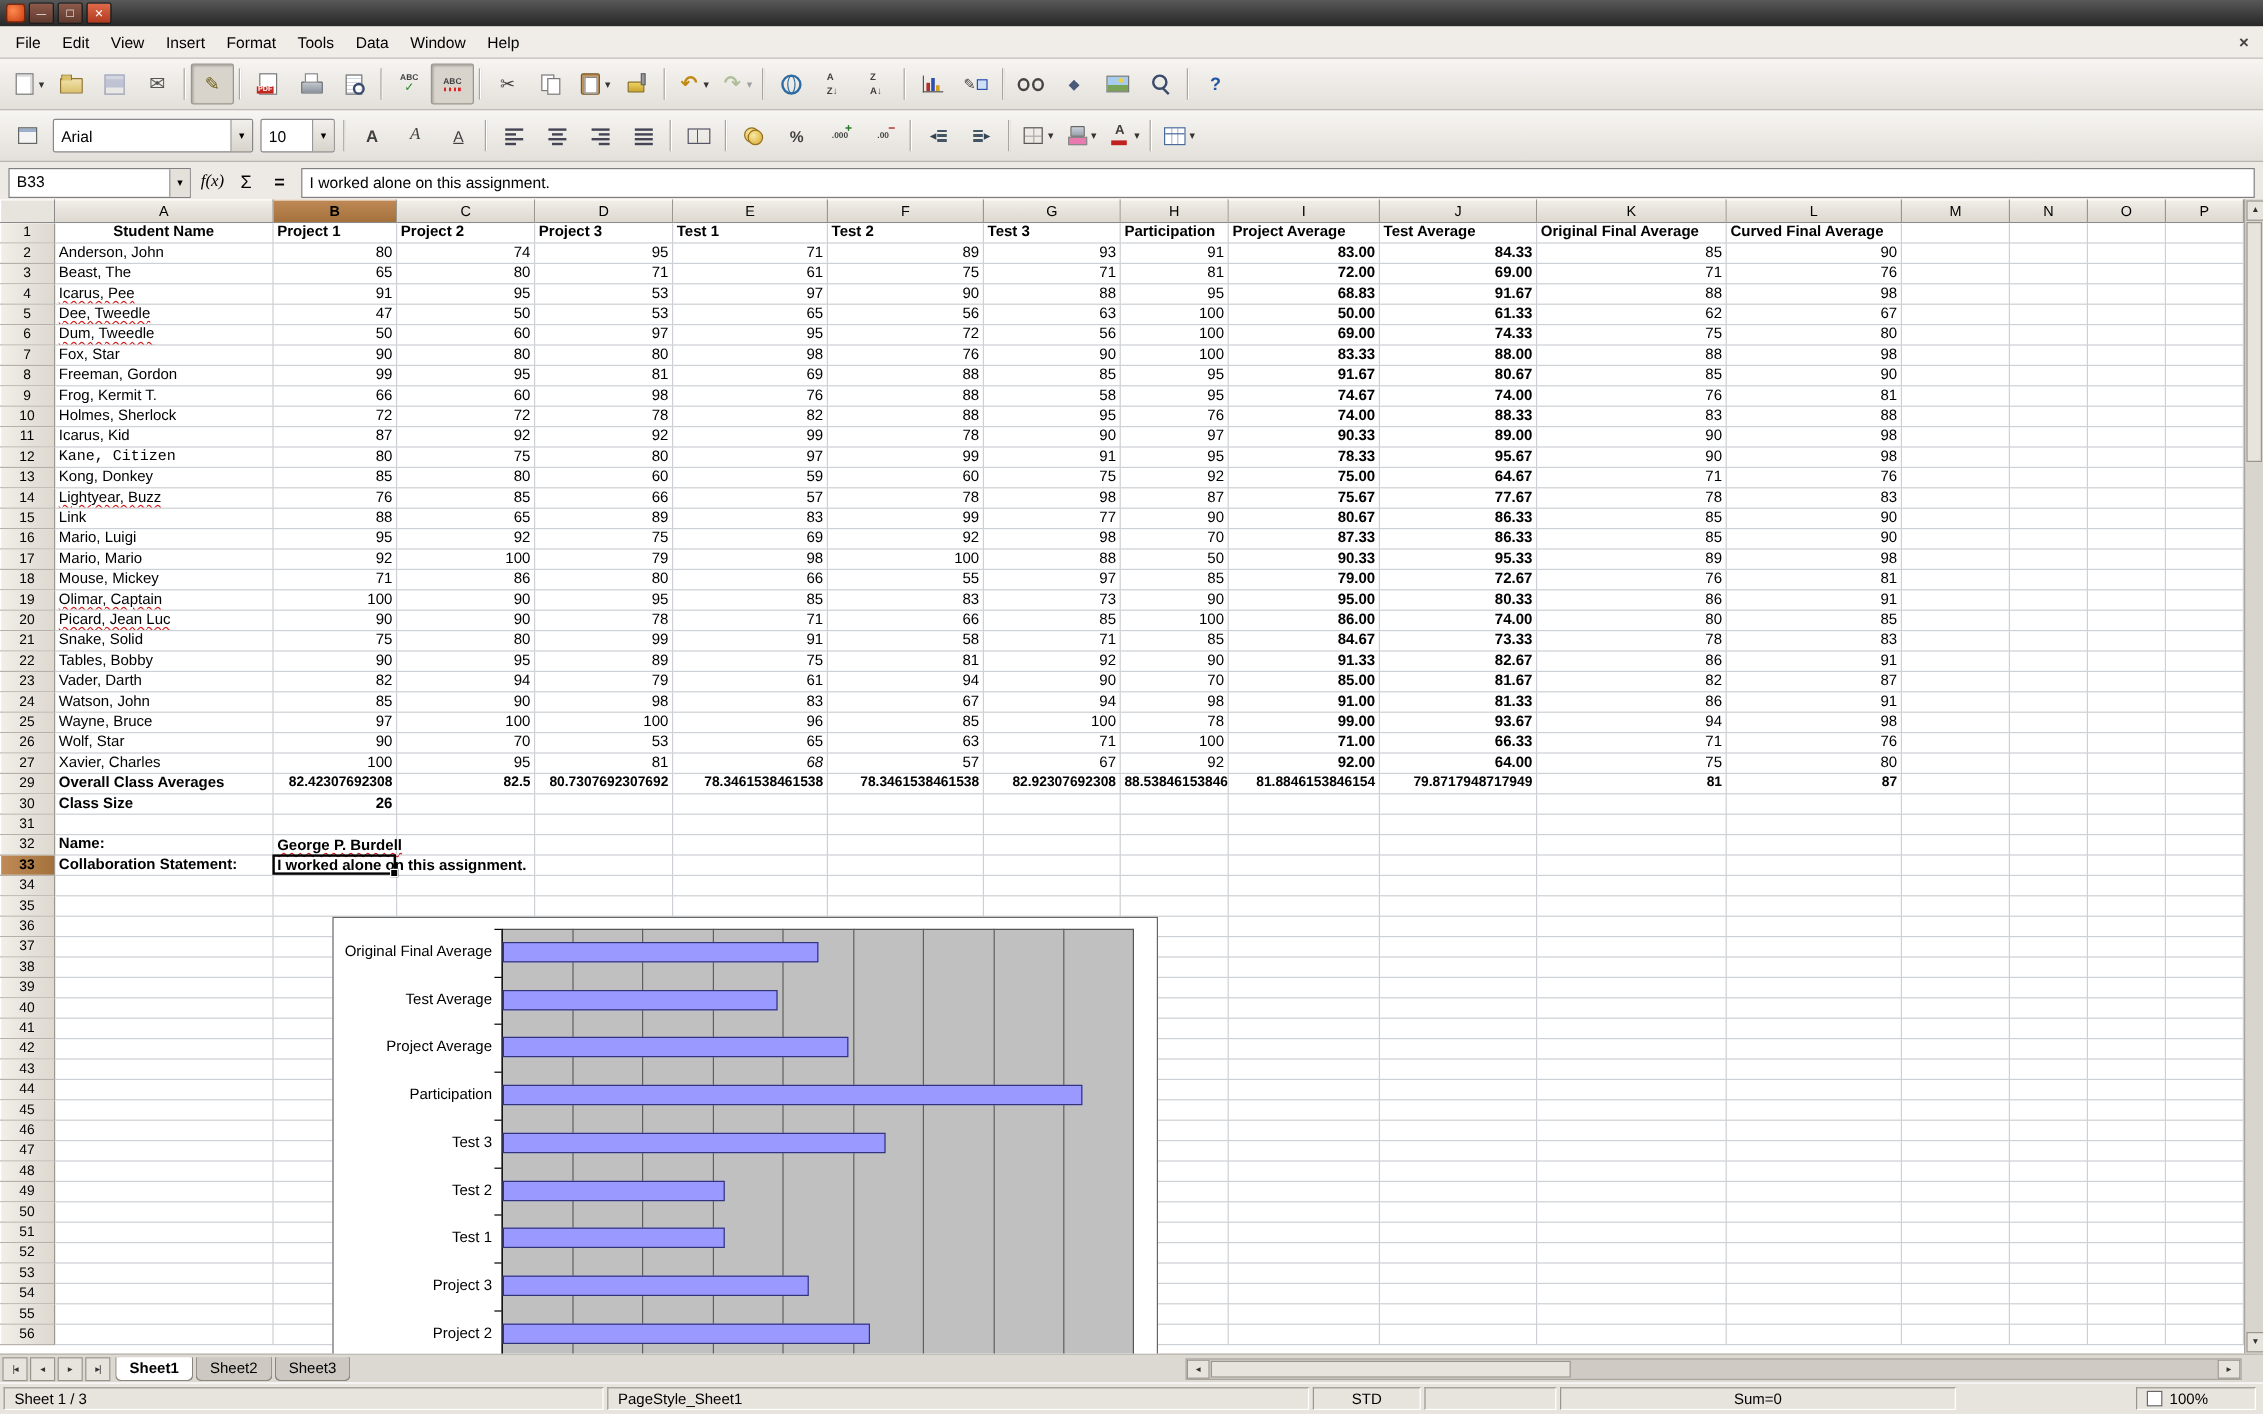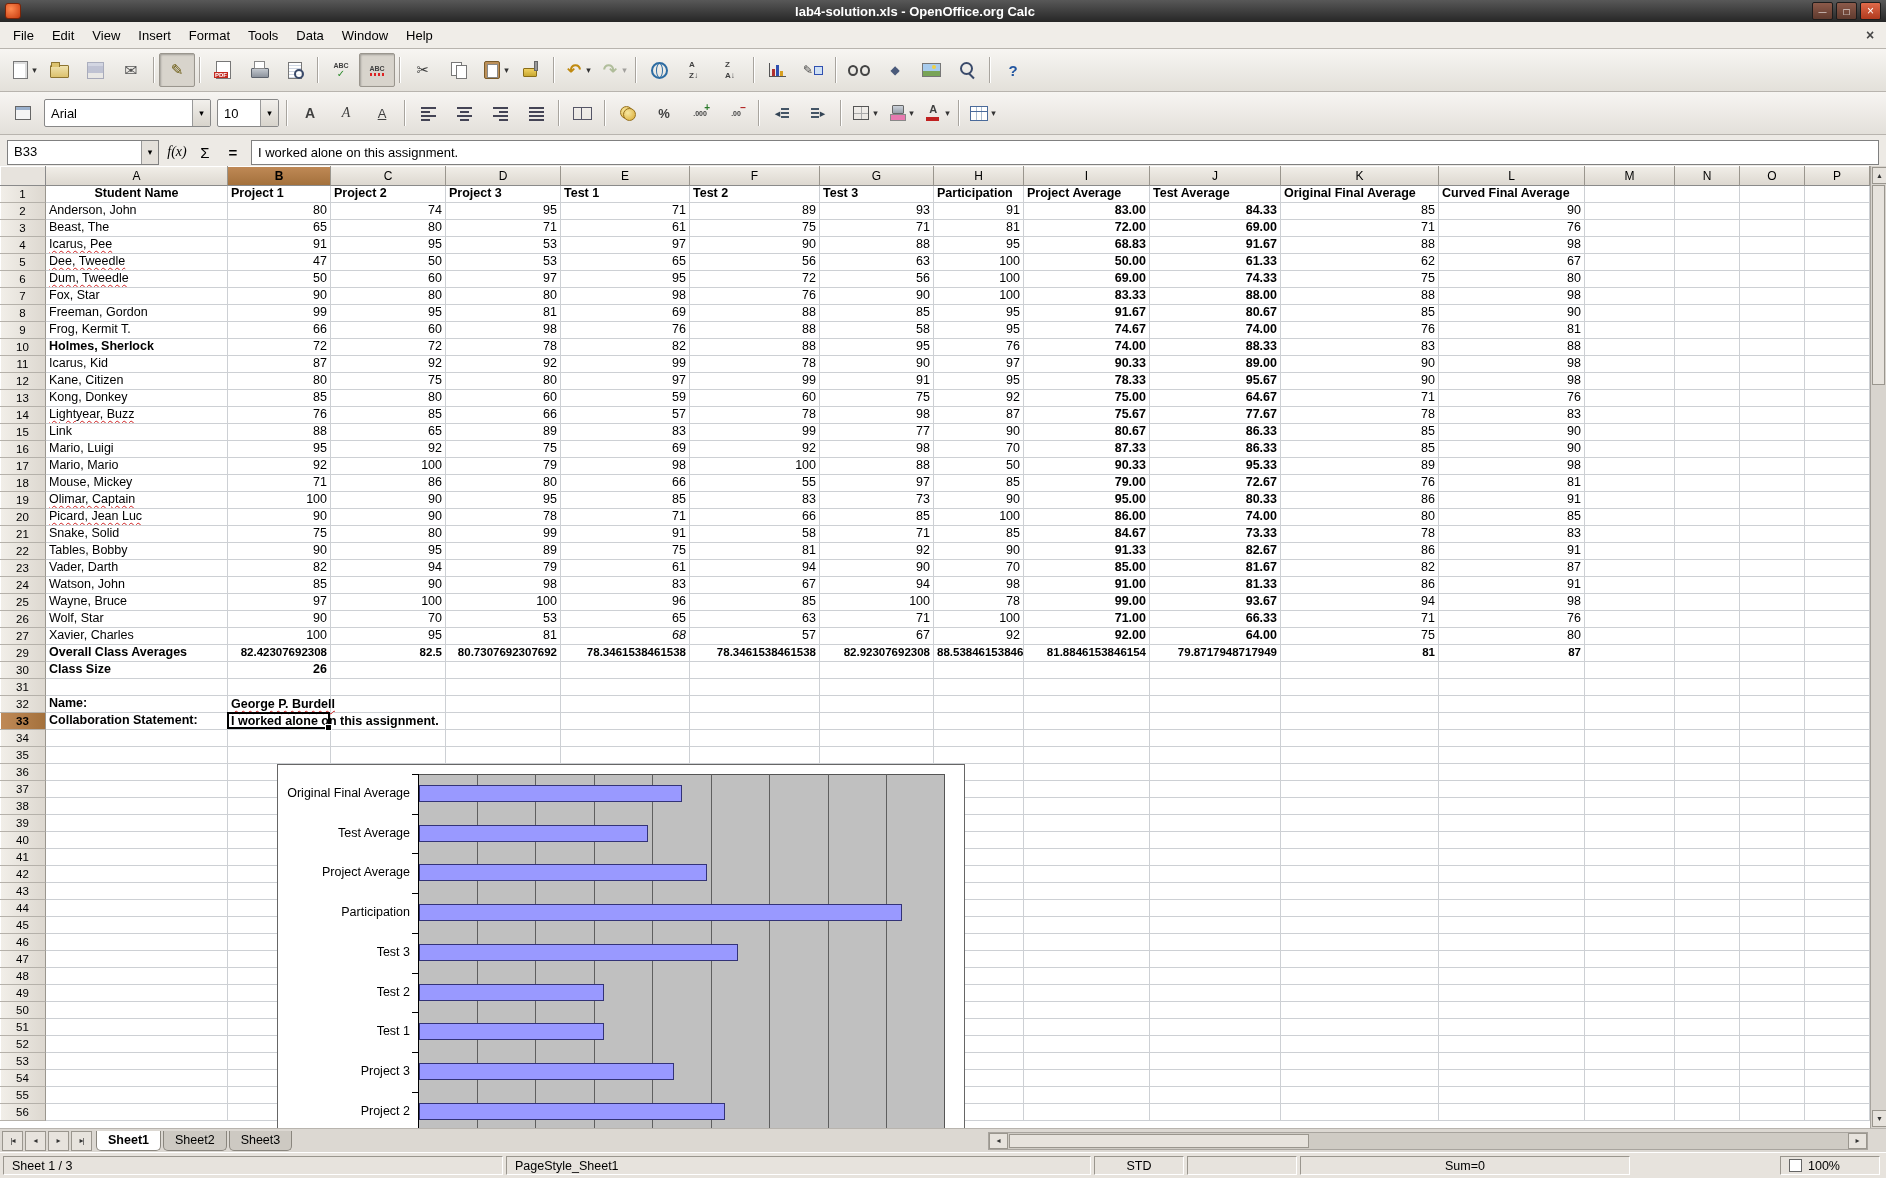--- a/index.html
+++ b/index.html
@@ -198,21 +198,20 @@
   .sb-seg{height:19px;display:flex;align-items:center;padding:0 8px;margin-left:3px;border:1px solid;border-color:#9a968e #fff #fff #9a968e;box-sizing:border-box;white-space:nowrap;overflow:hidden}
   .sb-seg.ctr{justify-content:center}
   .sb-spacer{flex:1}
   .zoom-box{width:11px;height:11px;border:1px solid #666;background:#fff;margin-right:6px}
 </style>
 </head>
 <body>
 
 <div class="titlebar" data-name="title-bar">
   <span class="app-icon" data-name="app-icon"></span>
-  <span class="title" data-name="window-title">lab4-solution.xls - OpenOffice.org Calc</span>
   <span class="winbtn min" data-name="minimize-button"></span>
   <span class="winbtn max" data-name="maximize-button"></span>
   <span class="winbtn close" data-name="close-button"></span>
 </div>
 
 <div class="menubar" data-name="menu-bar">
   <span class="menu-item" data-name="menu-file">File</span>
   <span class="menu-item" data-name="menu-edit">Edit</span>
   <span class="menu-item" data-name="menu-view">View</span>
   <span class="menu-item" data-name="menu-insert">Insert</span>
@@ -637,21 +636,21 @@
         <div class="cell r b" data-name="cell-J9" style="flex: 0 0 131px; width: 131px;">74.00</div>
         <div class="cell r" data-name="cell-K9" style="flex: 0 0 158px; width: 158px;">76</div>
         <div class="cell r" data-name="cell-L9" style="flex: 0 0 146px; width: 146px;">81</div>
         <div class="cell" data-name="cell-M9" style="flex: 0 0 90px; width: 90px;"></div>
         <div class="cell" data-name="cell-N9" style="flex: 0 0 65px; width: 65px;"></div>
         <div class="cell" data-name="cell-O9" style="flex: 0 0 65px; width: 65px;"></div>
         <div class="cell" data-name="cell-P9" style="flex: 0 0 65px; width: 65px;"></div>
       </div>
       <div class="grow" data-name="sheet-row">
         <div class="rowhead" data-name="row-header-10">10</div>
-        <div class="cell" data-name="cell-A10" style="flex: 0 0 182px; width: 182px; font-weight: bold;">Holmes, Sherlock</div>
+        <div class="cell" data-name="cell-A10" style="flex: 0 0 182px; width: 182px;">Holmes, Sherlock</div>
         <div class="cell r" data-name="cell-B10" style="flex: 0 0 103px; width: 103px;">72</div>
         <div class="cell r" data-name="cell-C10" style="flex: 0 0 115px; width: 115px;">72</div>
         <div class="cell r" data-name="cell-D10" style="flex: 0 0 115px; width: 115px;">78</div>
         <div class="cell r" data-name="cell-E10" style="flex: 0 0 129px; width: 129px;">82</div>
         <div class="cell r" data-name="cell-F10" style="flex: 0 0 130px; width: 130px;">88</div>
         <div class="cell r" data-name="cell-G10" style="flex: 0 0 114px; width: 114px;">95</div>
         <div class="cell r" data-name="cell-H10" style="flex: 0 0 90px; width: 90px;">76</div>
         <div class="cell r b" data-name="cell-I10" style="flex: 0 0 126px; width: 126px;">74.00</div>
         <div class="cell r b" data-name="cell-J10" style="flex: 0 0 131px; width: 131px;">88.33</div>
         <div class="cell r" data-name="cell-K10" style="flex: 0 0 158px; width: 158px;">83</div>
@@ -675,21 +674,21 @@
         <div class="cell r b" data-name="cell-J11" style="flex: 0 0 131px; width: 131px;">89.00</div>
         <div class="cell r" data-name="cell-K11" style="flex: 0 0 158px; width: 158px;">90</div>
         <div class="cell r" data-name="cell-L11" style="flex: 0 0 146px; width: 146px;">98</div>
         <div class="cell" data-name="cell-M11" style="flex: 0 0 90px; width: 90px;"></div>
         <div class="cell" data-name="cell-N11" style="flex: 0 0 65px; width: 65px;"></div>
         <div class="cell" data-name="cell-O11" style="flex: 0 0 65px; width: 65px;"></div>
         <div class="cell" data-name="cell-P11" style="flex: 0 0 65px; width: 65px;"></div>
       </div>
       <div class="grow" data-name="sheet-row">
         <div class="rowhead" data-name="row-header-12">12</div>
-        <div class="cell" data-name="cell-A12" style="flex: 0 0 182px; width: 182px;">Kane, Citizen</div>
+        <div class="cell" data-name="cell-A12" style="flex: 0 0 182px; width: 182px; font-family: Liberation Mono, monospace;">Kane, Citizen</div>
         <div class="cell r" data-name="cell-B12" style="flex: 0 0 103px; width: 103px;">80</div>
         <div class="cell r" data-name="cell-C12" style="flex: 0 0 115px; width: 115px;">75</div>
         <div class="cell r" data-name="cell-D12" style="flex: 0 0 115px; width: 115px;">80</div>
         <div class="cell r" data-name="cell-E12" style="flex: 0 0 129px; width: 129px;">97</div>
         <div class="cell r" data-name="cell-F12" style="flex: 0 0 130px; width: 130px;">99</div>
         <div class="cell r" data-name="cell-G12" style="flex: 0 0 114px; width: 114px;">91</div>
         <div class="cell r" data-name="cell-H12" style="flex: 0 0 90px; width: 90px;">95</div>
         <div class="cell r b" data-name="cell-I12" style="flex: 0 0 126px; width: 126px;">78.33</div>
         <div class="cell r b" data-name="cell-J12" style="flex: 0 0 131px; width: 131px;">95.67</div>
         <div class="cell r" data-name="cell-K12" style="flex: 0 0 158px; width: 158px;">90</div>

